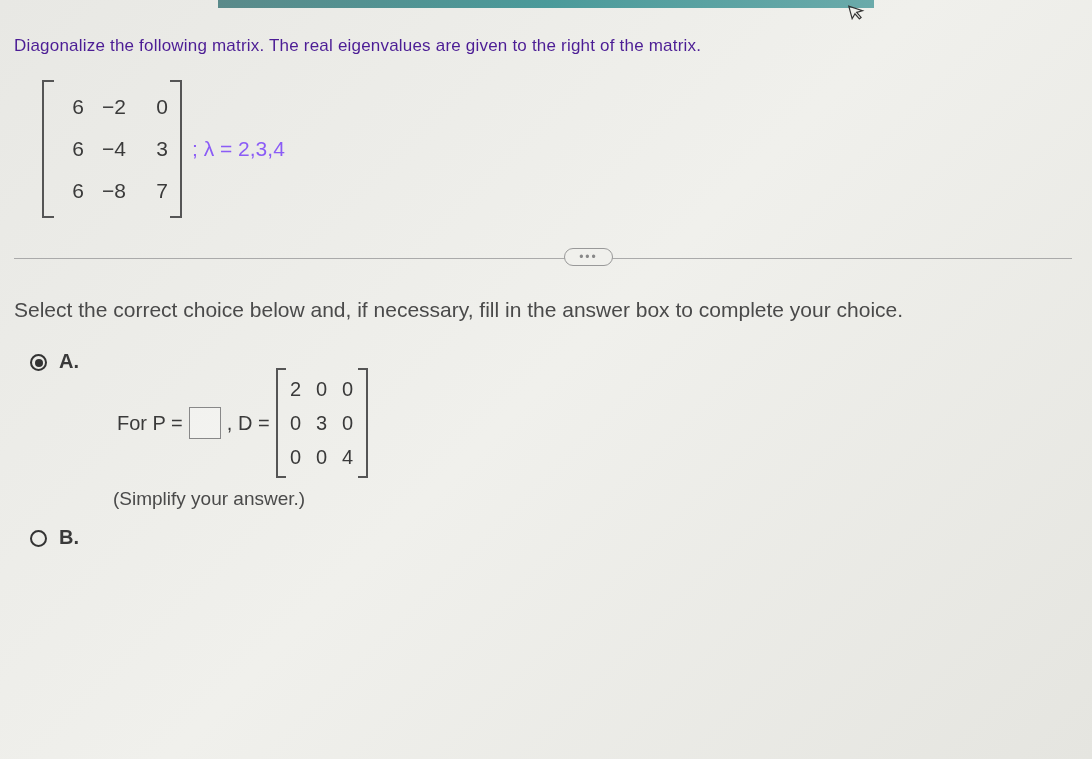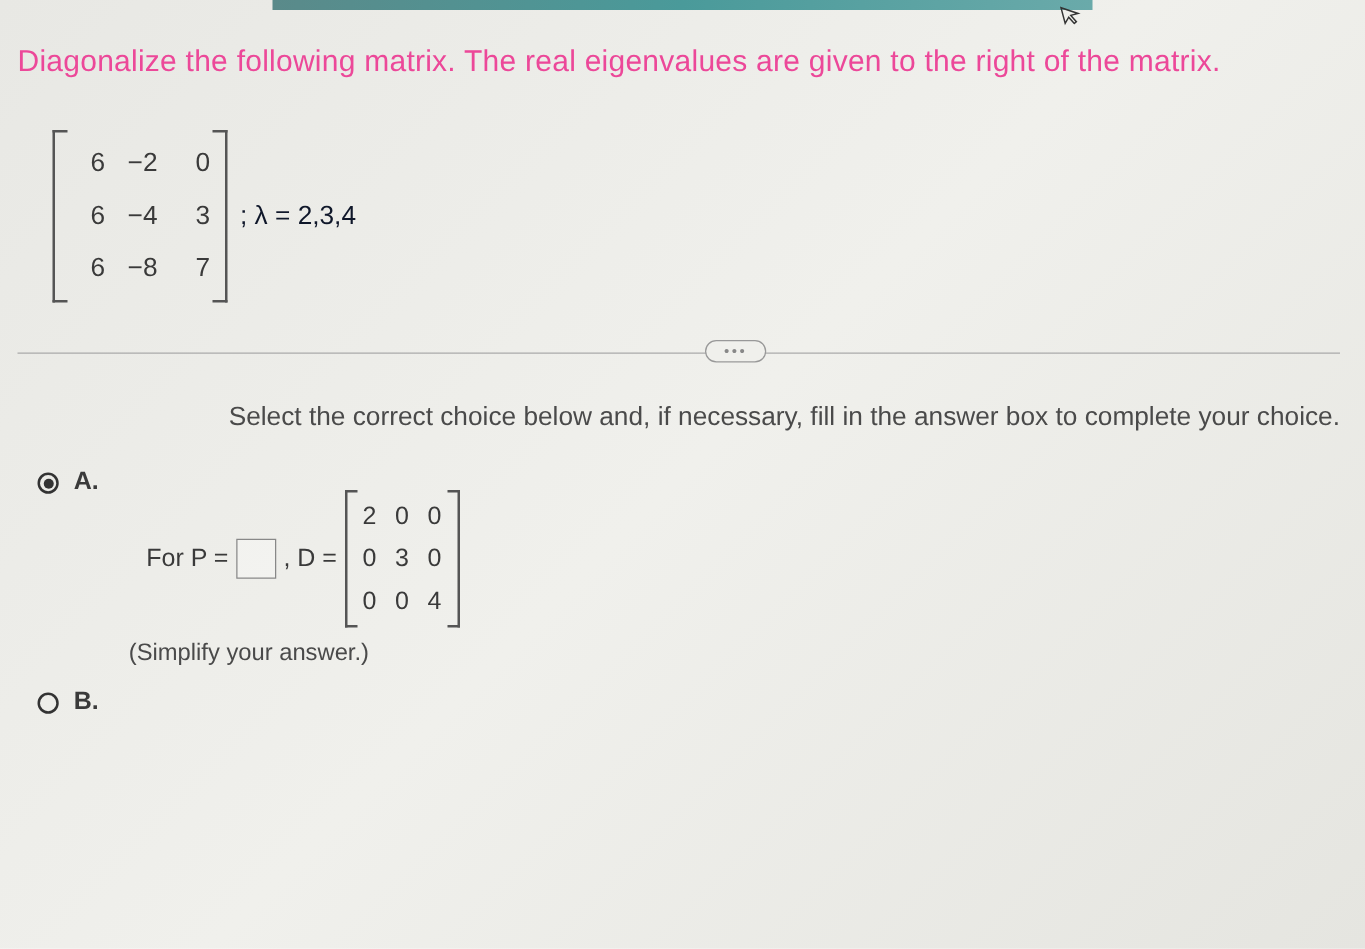--- a/index.html
+++ b/index.html
@@ -23,23 +23,23 @@
       top: 2px;
       right: 225px;
       font-size: 18px;
       color: #333;
       transform: rotate(-15deg);
     }
     .content {
       padding: 28px 20px 20px 14px;
     }
     .question-text {
-      font-size: 24px;
-      color: #ec4899;
-      margin-bottom: 40px;
+      font-size: 17px;
+      color: #4c1d95;
+      margin-bottom: 24px;
       letter-spacing: 0.2px;
     }
     .matrix-row {
       display: flex;
       align-items: center;
       margin-left: 28px;
       margin-bottom: 30px;
     }
     .matrix {
       display: inline-block;
@@ -60,21 +60,21 @@
     .matrix-body {
       font-size: 21px;
       line-height: 2.0;
       color: #3a3a3a;
     }
     .mrow { display: flex; gap: 14px; }
     .mcell { min-width: 28px; text-align: right; }
     .lambda-text {
       font-size: 21px;
       margin-left: 10px;
-      color: #0f172a;
+      color: #8b5cf6;
     }
     .divider-row {
       position: relative;
       margin: 20px 0 30px 0;
       height: 20px;
     }
     .hr-line {
       border: none;
       border-top: 1px solid #aaa;
       position: absolute;
@@ -92,21 +92,20 @@
       padding: 0px 14px;
       font-size: 12px;
       letter-spacing: 2px;
       color: #888;
       line-height: 16px;
     }
     .instruction {
       font-size: 21px;
       color: #4a4a4a;
       margin-bottom: 28px;
-      text-align: right;
     }
     .choice {
       display: flex;
       align-items: flex-start;
       margin-left: 16px;
       margin-bottom: 14px;
     }
     .radio {
       width: 17px;
       height: 17px;
@@ -165,21 +164,21 @@
       border-top: 2px solid #555;
       border-bottom: 2px solid #555;
     }
     .small-matrix::before { left: 0; border-left: 2px solid #555; }
     .small-matrix::after { right: 0; border-right: 2px solid #555; }
     .small-matrix .matrix-body { font-size: 20px; line-height: 1.7; }
     .small-matrix .mcell { min-width: 16px; text-align: center; }
     .small-matrix .mrow { gap: 10px; }
     .hint {
       font-size: 19px;
-      margin-left: 16px;
+      margin-left: 26px;
       margin-top: 10px;
       color: #4a4a4a;
     }
     .choice-b { margin-top: 16px; }
     .choice-b .choice-body { margin-top: 2px; }
   </style>
 </head>
 <body>
 
 <div class="top-accent"></div>

